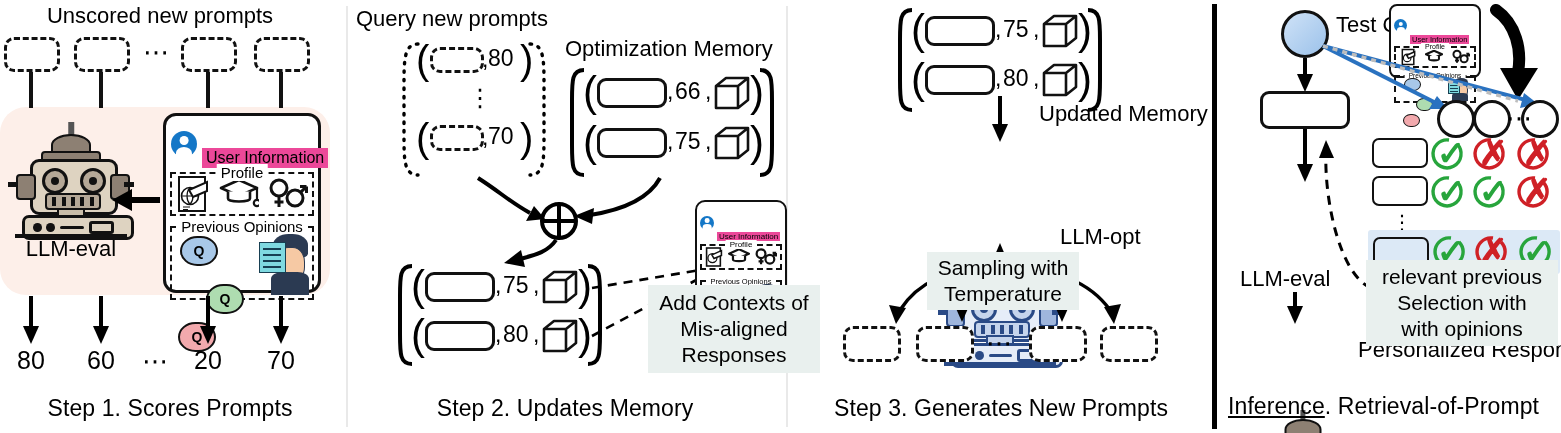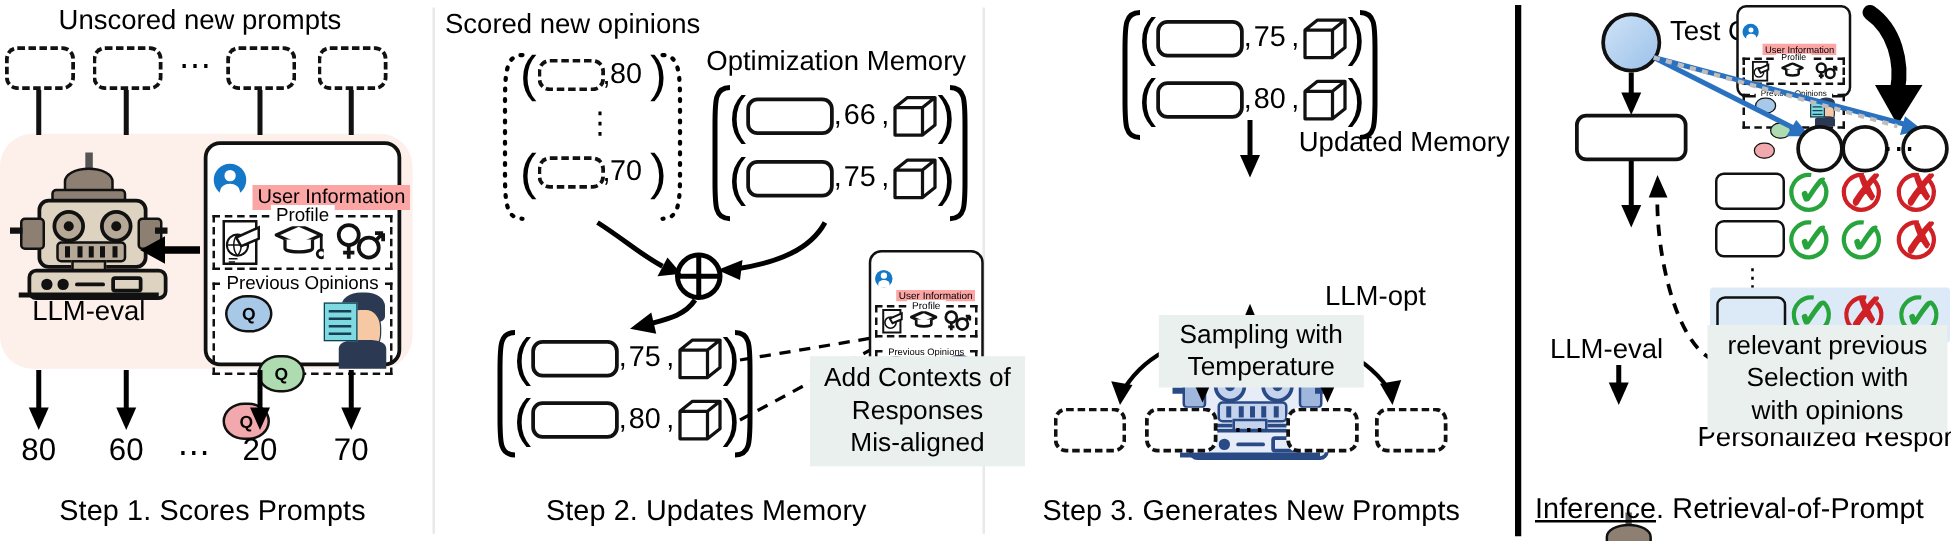--- a/index.html
+++ b/index.html
@@ -28,21 +28,21 @@
 
   
   .uicard{background:#fff;border:3px solid #111;border-radius:13px;box-sizing:border-box;
           display:flex;flex-direction:column;}
   .ui-head{display:flex;align-items:center;gap:5px;padding:4px 5px 2px 5px;}
   .ui-avatar{border-radius:50%;background:#1477c7;position:relative;flex:none;}
   .ui-avatar:before{content:"";position:absolute;left:50%;top:20%;transform:translateX(-50%);
      width:34%;height:34%;border-radius:50%;background:#fff;}
   .ui-avatar:after{content:"";position:absolute;left:50%;top:60%;transform:translateX(-50%);
      width:62%;height:46%;border-radius:50% 50% 0 0;background:#fff;}
-  .ui-head-txt{background:#fca5a5;white-space:nowrap;margin-top:28px;}
+  .ui-head-txt{background:#ec4899;white-space:nowrap;margin-top:28px;}
   .ui-sec{border:2px dashed #111;margin:2px 4px;position:relative;box-sizing:border-box;
           display:flex;align-items:center;justify-content:space-around;}
   .ui-sec-lbl{position:absolute;top:-0.70em;left:50%;transform:translateX(-50%);
               background:#fff;padding:0 4px;white-space:nowrap;}
   .ui-sec.op{margin-top:8px;}
 
   
   .bub{border-radius:50%/55%;border:2px solid #111;position:relative;
        display:flex;align-items:center;justify-content:center;font-weight:bold;}
   .bub.b{background:#a8c8e8;} .bub.g{background:#aedcb0;} .bub.r{background:#f2a9ad;}
@@ -230,21 +230,21 @@
     </g>
   </svg>
   <div class="abs score-num ctr" style="left:8px;top:345px;width:46px;height:30px;">80</div>
   <div class="abs score-num ctr" style="left:78px;top:345px;width:46px;height:30px;">60</div>
   <div class="abs dots" style="left:140px;top:356px;width:32px;text-align:center;">⋯</div>
   <div class="abs score-num ctr" style="left:185px;top:345px;width:46px;height:30px;">20</div>
   <div class="abs score-num ctr" style="left:258px;top:345px;width:46px;height:30px;">70</div>
 
   <div class="abs panel-title ctr" style="left:10px;top:393px;width:320px;height:30px;">Step 1. Scores Prompts</div>
 
-  <div class="abs head-label" style="left:356px;top:6px;">Scored new opinions</div>
+  <div class="abs head-label" style="left:356px;top:6px;">Query new prompts</div>
   <div class="abs head-label" style="left:565px;top:36px;">Optimization Memory</div>
 
   <svg class="olay" style="left:0;top:0;width:1561px;height:433px;">
     <path d="M418,44 C404,44 404,60 404,86 L404,135 C404,160 404,175 418,175" fill="none" stroke="#000" stroke-width="3.4" stroke-dasharray="1.5,7" stroke-linecap="round"></path>
     <path d="M530,44 C544,44 544,60 544,86 L544,135 C544,160 544,175 530,175" fill="none" stroke="#000" stroke-width="3.4" stroke-dasharray="1.5,7" stroke-linecap="round"></path>
   </svg>
 
   <div class="abs" style="left:416px;top:44px;width:120px;height:32px;">
     <span class="abs" style="left:0;top:-6px;font-size:40px;">(</span>
     <div class="abs dashbox" style="left:14px;top:3px;width:54px;height:26px;"></div>
@@ -379,22 +379,22 @@
             <i style="top:22%"></i>
             <i style="top:48%"></i>
             <i style="top:74%"></i>
           </div>
       </div>
     </div>
   </div>
 
   <div class="abs tag ctr" style="left:648px;top:285px;width:172px;height:88px;flex-direction:column;">
     <span>Add Contexts of</span>
+    <span>Mis-aligned</span>
     <span>Responses</span>
-    <span>Mis-aligned</span>
   </div>
 
   <div class="abs panel-title ctr" style="left:400px;top:393px;width:330px;height:30px;">Step 2. Updates Memory</div>
 
   <svg class="olay" style="left:0;top:0;width:1561px;height:433px;">
     <path d="M912,10 C900,10 900,20 900,40 L900,80 C900,100 900,110 912,110" fill="none" stroke="#000" stroke-width="4"></path>
     <path d="M1088,10 C1100,10 1100,20 1100,40 L1100,80 C1100,100 1100,110 1088,110" fill="none" stroke="#000" stroke-width="4"></path>
   </svg>
   <div class="abs" style="left:911px;top:12px;width:185px;height:40px;">
     <span class="abs" style="left:0;top:-6px;font-size:42px;">(</span>
@@ -465,21 +465,21 @@
 
     <path d="M990,268 C950,268 918,282 900,310" fill="none" stroke="#000" stroke-width="3.4"></path>
     <polygon points="896,324 889,305 906,308" fill="#000"></polygon>
     <line x1="962" y1="286" x2="962" y2="308" stroke="#000" stroke-width="3.4"></line>
     <polygon points="962,322 954,304 970,304" fill="#000"></polygon>
     <line x1="1062" y1="286" x2="1062" y2="308" stroke="#000" stroke-width="3.4"></line>
     <polygon points="1062,322 1054,304 1070,304" fill="#000"></polygon>
     <path d="M1012,268 C1054,268 1090,282 1110,310" fill="none" stroke="#000" stroke-width="3.4"></path>
     <polygon points="1114,324 1104,307 1121,304" fill="#000"></polygon>
   </svg>
-  <div class="abs tag ctr" style="left:927px;top:252px;width:164px;height:58px;flex-direction:column;">
+  <div class="abs tag ctr" style="left:927px;top:252px;width:152px;height:58px;flex-direction:column;">
     <span>Sampling with</span>
     <span>Temperature</span>
   </div>
 
   <div class="abs dashbox" style="left:843px;top:326px;width:58px;height:36px;"></div>
   <div class="abs dashbox" style="left:916px;top:326px;width:58px;height:36px;"></div>
   <div class="abs dashbox" style="left:1029px;top:326px;width:58px;height:36px;"></div>
   <div class="abs dashbox" style="left:1100px;top:326px;width:58px;height:36px;"></div>
   <div class="abs dots" style="left:982px;top:338px;width:36px;text-align:center;">⋯</div>
 

